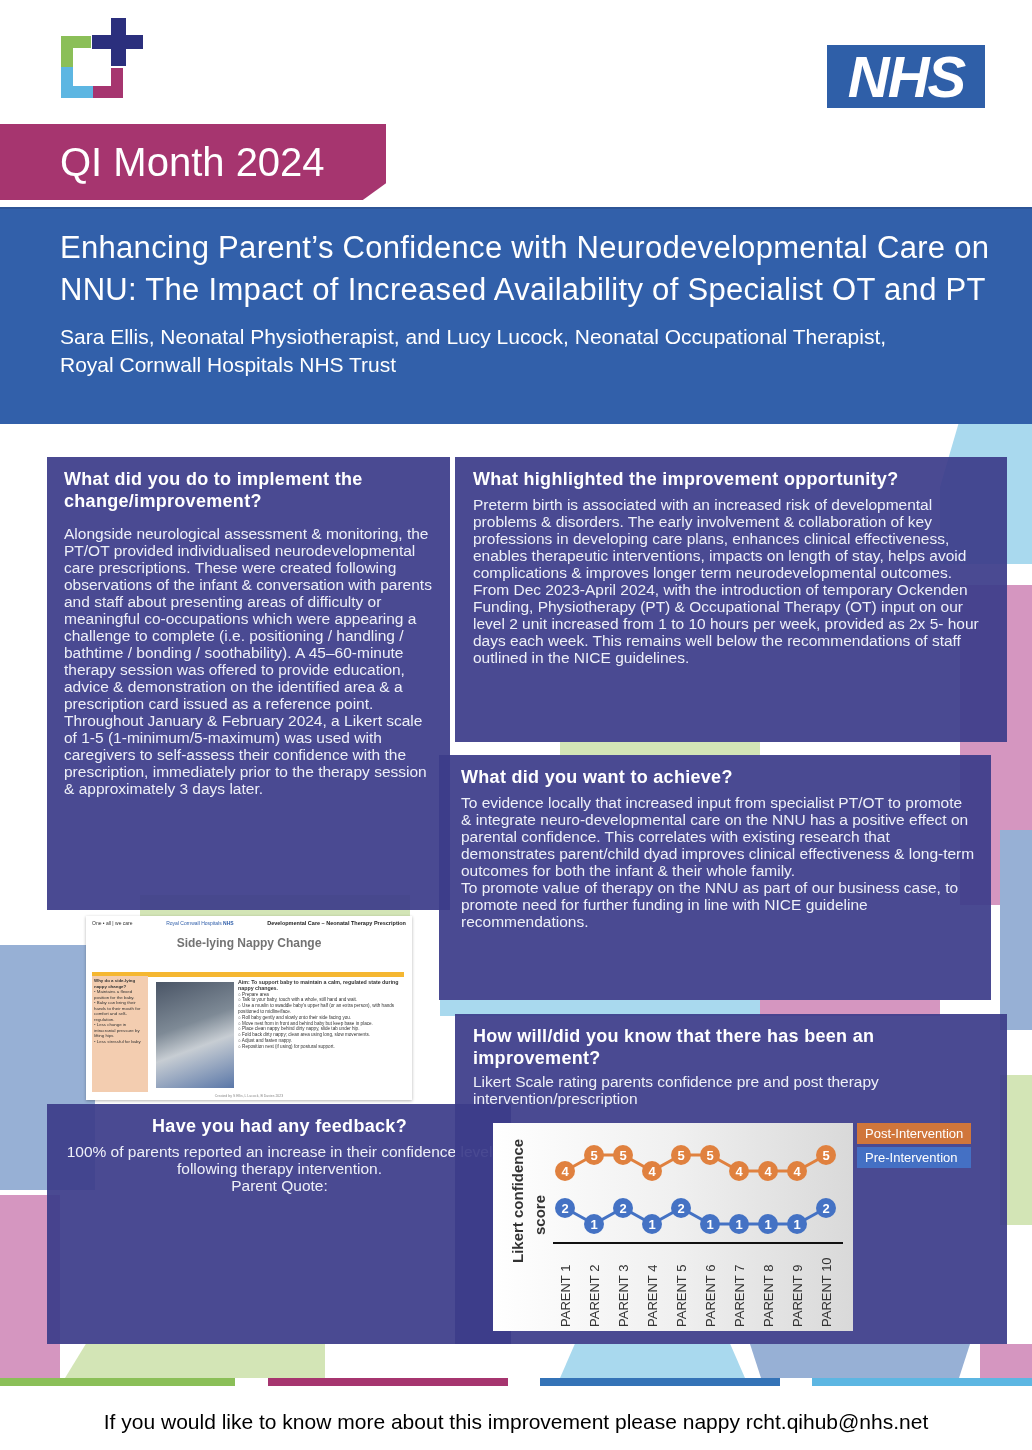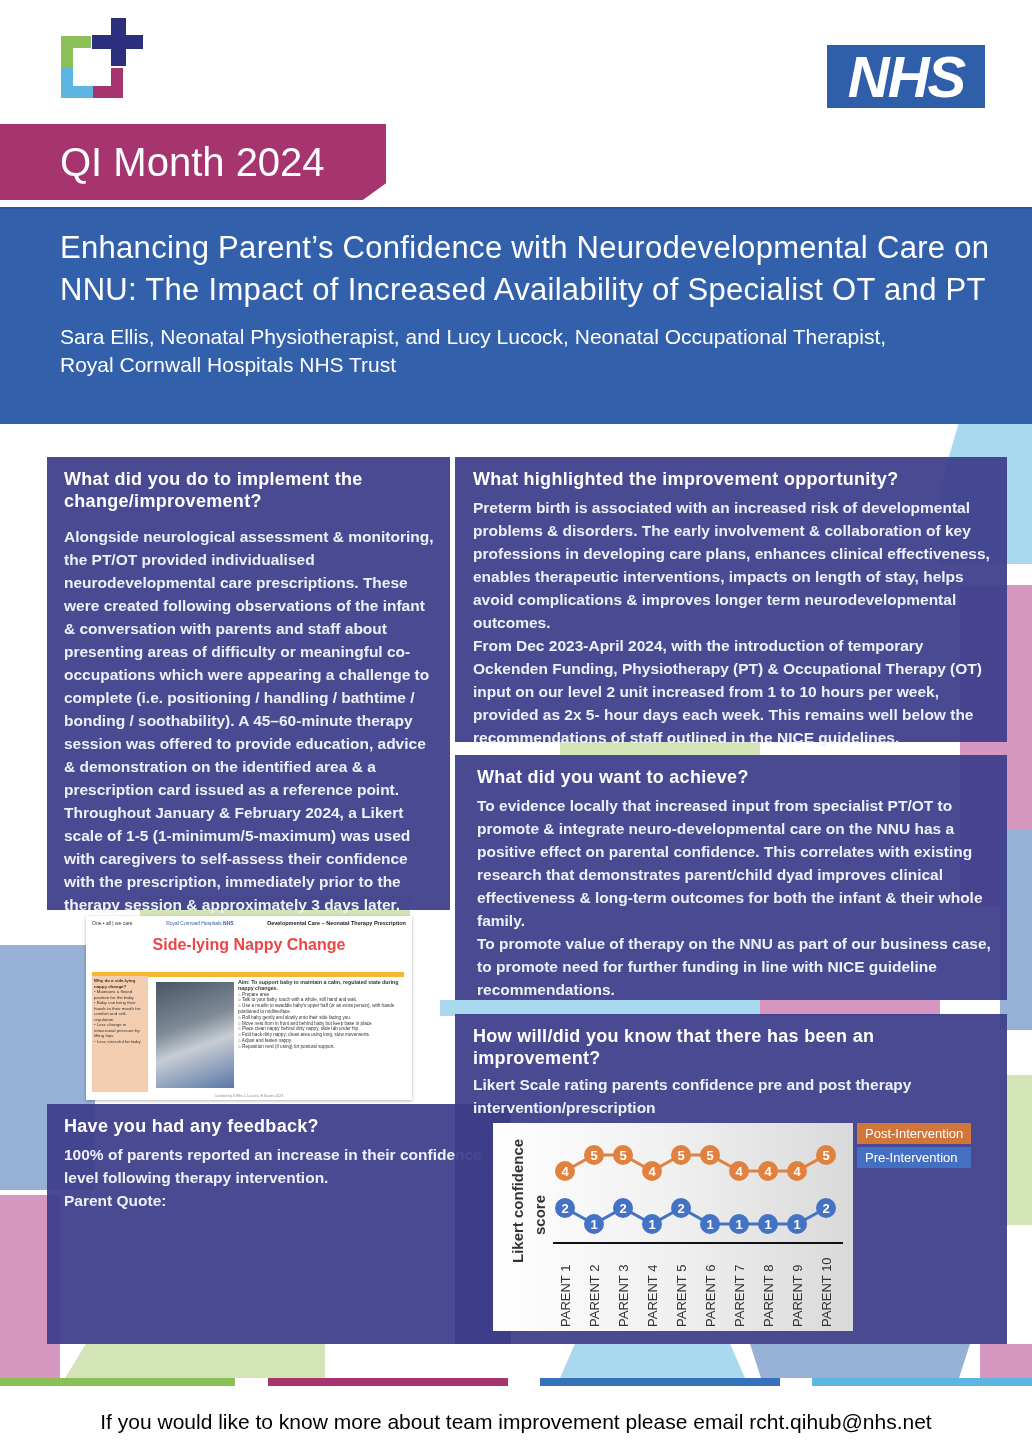--- a/index.html
+++ b/index.html
@@ -14,36 +14,36 @@
   .logo .l-pink2 { position: absolute; left: 51px; top: 50px; width: 12px; height: 30px; background: #a6356f; }
   .logo .plus-v { position: absolute; left: 51px; top: 0; width: 15px; height: 48px; background: #2b2f7d; }
   .logo .plus-h { position: absolute; left: 32px; top: 17px; width: 51px; height: 14px; background: #2b2f7d; }
   .nhs-logo { position: absolute; left: 827px; top: 45px; width: 158px; height: 63px; background: #2f5fa8; color: #fff; font-weight: bold; font-style: italic; font-size: 58px; letter-spacing: -2px; display: flex; align-items: center; justify-content: center; font-family: "Liberation Sans", sans-serif; }
   .qi-banner { position: absolute; left: 0; top: 124px; width: 386px; height: 76px; background: #a6356f; clip-path: polygon(0 0, 100% 0, 100% 78%, 94% 100%, 0 100%); color: #fff; font-size: 40px; padding-left: 60px; line-height: 76px; }
   .title-band { position: absolute; left: 0; top: 207px; width: 1032px; height: 217px; background: #3260aa; border-top: 2px solid #2d5597; color: #fff; padding: 18px 0 17px 60px; }
   .title-band h1 { font-size: 31px; font-weight: normal; line-height: 42px; letter-spacing: 0.3px; }
   .title-band .authors { font-size: 21px; line-height: 28px; margin-top: 12px; }
   .panel { position: absolute; background: rgba(60, 60, 138, 0.93); color: #eef0f8; }
   .panel h2 { font-size: 18px; font-weight: bold; color: #fff; line-height: 22px; letter-spacing: 0.3px; }
-  .panel p { font-size: 15.5px; line-height: 23px; font-weight: bold; }
+  .panel p { font-size: 15.5px; line-height: 17px; font-weight: normal; }
   .p-left1 { left: 47px; top: 457px; width: 403px; height: 453px; padding: 11px 16px 0 17px; }
   .p-left1 p { margin-top: 13px; }
-  .p-left2 { left: 47px; top: 1104px; width: 464px; height: 240px; padding: 11px 16px 0 17px; }
+  .p-left2 { left: 47px; top: 1104px; width: 464px; height: 240px; padding: 11px 16px 0 17px; text-align: center; }
   .p-left2 p { margin-top: 6px; }
   .p-right1 { left: 455px; top: 457px; width: 552px; height: 285px; padding: 11px 16px 0 18px; }
   .p-right1 p { margin-top: 6px; }
-  .p-right2 { left: 455px; top: 755px; width: 552px; height: 245px; padding: 11px 16px 0 22px; }
+  .p-right2 { left: 439px; top: 755px; width: 552px; height: 245px; padding: 11px 16px 0 22px; }
   .p-right2 p { margin-top: 6px; }
   .p-right3 { left: 455px; top: 1014px; width: 552px; height: 330px; padding: 11px 16px 0 18px; }
   .p-right3 p { margin-top: 4px; }
   .presc-card { position: absolute; left: 86px; top: 916px; width: 326px; height: 184px; background: #ffffff; box-shadow: 0 1px 3px rgba(0,0,0,0.3); font-size: 6px; color: #333; overflow: hidden; }
   .presc-card .pc-header { display: flex; justify-content: space-between; padding: 4px 6px 0 6px; font-size: 5px; }
   .presc-card .pc-rch { font-size: 5px; color: #3260aa; }
   .presc-card .pc-dc { font-weight: bold; font-size: 5.5px; color: #222; }
-  .presc-card .pc-title { text-align: center; font-weight: bold; font-size: 16px; margin-top: 10px; color: #ef4444; }
+  .presc-card .pc-title { text-align: center; font-weight: bold; font-size: 12px; margin-top: 10px; color: #737373; }
   .presc-card .pc-bar { position: absolute; left: 6px; top: 56px; width: 312px; height: 5px; background: #f5b731; }
   .presc-card .pc-why { position: absolute; left: 6px; top: 60px; width: 56px; height: 116px; background: #f3cdb0; padding: 2px; font-size: 4.4px; line-height: 5.5px; }
   .presc-card .pc-photo { position: absolute; left: 70px; top: 66px; width: 78px; height: 106px; background: linear-gradient(160deg, #4a5566 0%, #7e8a96 40%, #c7cdd3 60%, #5a77a8 100%); }
   .presc-card .pc-aim { position: absolute; left: 152px; top: 64px; width: 168px; font-size: 4.6px; line-height: 5.8px; }
   .presc-card .pc-aim b { font-size: 5.3px; }
   .presc-card .pc-foot { position: absolute; bottom: 2px; left: 0; width: 100%; text-align: center; font-size: 3.5px; color: #888; }
   .chart-box { position: absolute; left: 493px; top: 1123px; width: 360px; height: 208px; background: linear-gradient(90deg, #ffffff 0%, #f0f0f0 50%, #d9d9d9 100%); }
   .legend { position: absolute; left: 857px; top: 1123px; }
   .legend .lg { color: #fff; font-size: 13px; padding: 3px 8px; margin-bottom: 3px; }
   .legend .lg-post { background: #d0763b; }
@@ -221,13 +221,13 @@
 <div class="legend">
   <div class="lg lg-post">Post-Intervention</div>
   <div class="lg lg-pre">Pre-Intervention</div>
 </div>
 
 <div class="deco-line" style="left:0; width:235px; background:#8bbf58;"></div>
 <div class="deco-line" style="left:268px; width:240px; background:#a6356f;"></div>
 <div class="deco-line" style="left:540px; width:240px; background:#3473b7;"></div>
 <div class="deco-line" style="left:812px; width:220px; background:#5db6e2;"></div>
 
-<div class="footer-text">If you would like to know more about team improvement please email rcht.qihub@nhs.net</div>
+<div class="footer-text">If you would like to know more about this improvement please nappy rcht.qihub@nhs.net</div>
 
 </body></html>

